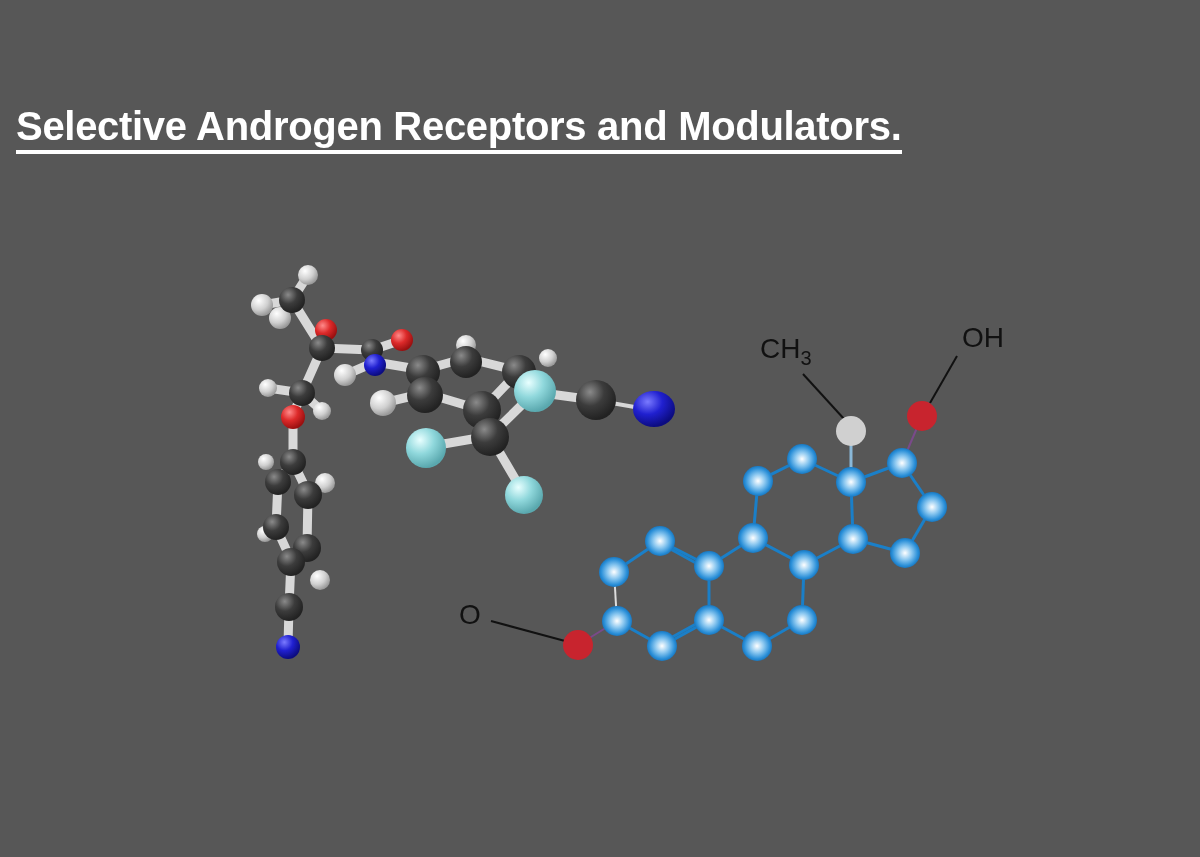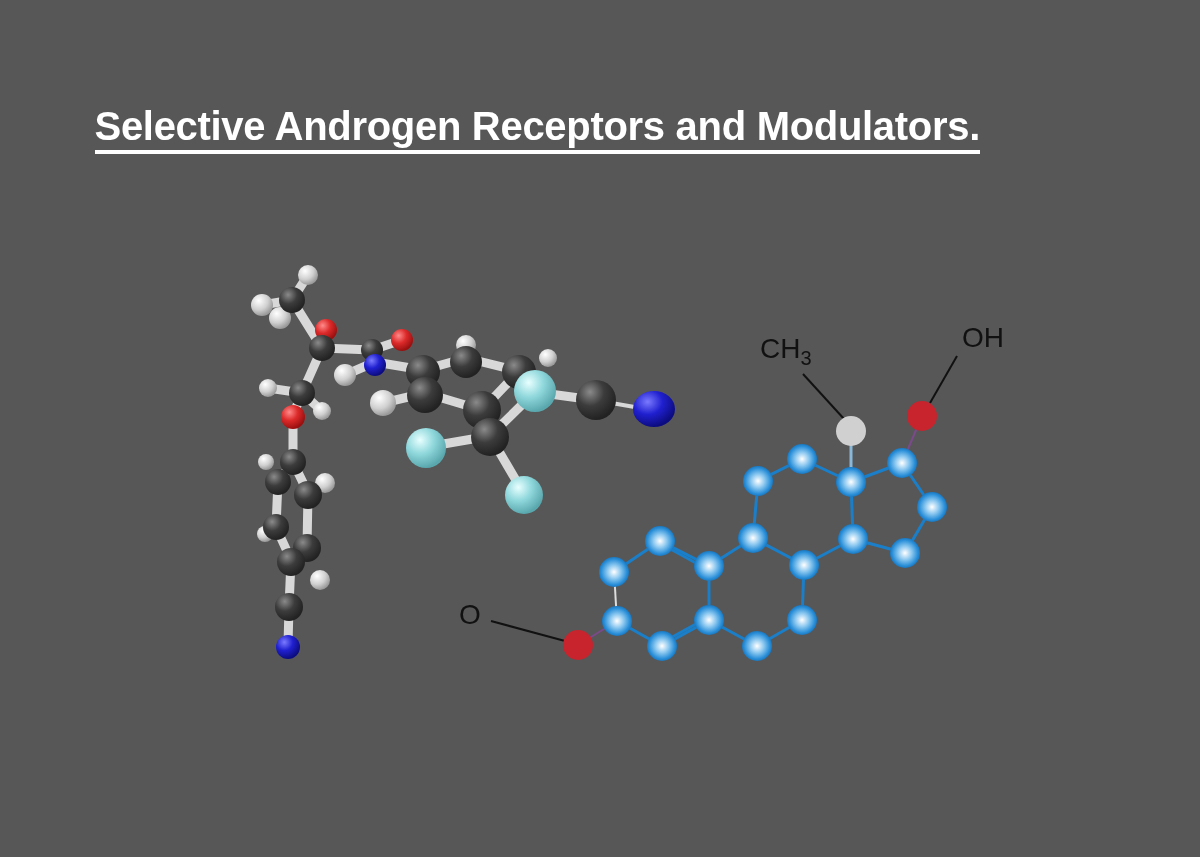--- a/index.html
+++ b/index.html
@@ -1,17 +1,17 @@
 <!DOCTYPE html>
 <html><head>
 <meta charset="utf-8">
 <style>
   html,body{margin:0;padding:0;}
   body{width:1200px;height:857px;background:#575757;position:relative;overflow:hidden;font-family:"Liberation Sans",sans-serif;}
-  .title{position:absolute;left:4px;width:976px;top:104px;text-align:right;color:#fff;font-weight:bold;font-size:40px;letter-spacing:-0.3px;}
+  .title{position:absolute;left:16px;width:976px;top:104px;text-align:left;color:#fff;font-weight:bold;font-size:40px;letter-spacing:-0.3px;}
   .title span{border-bottom:4px solid #fff;padding-bottom:2px;}
   svg{position:absolute;left:0;top:0;}
   .lbl{font-family:"Liberation Sans",sans-serif;font-size:28px;fill:#111;}
 </style>
 </head>
 <body>
 
 <div class="title"><span>Selective Androgen Receptors and Modulators.</span></div>
 
 <svg width="1200" height="857">

